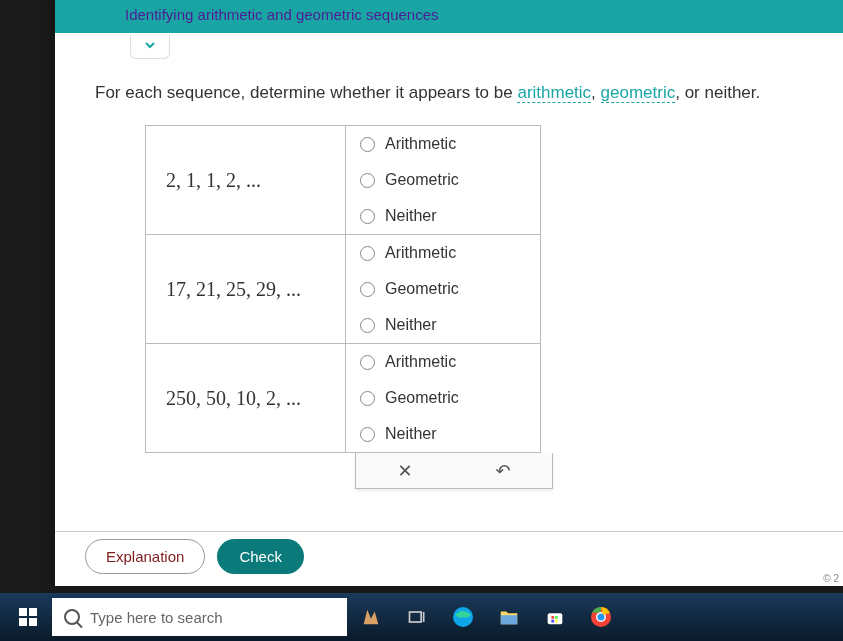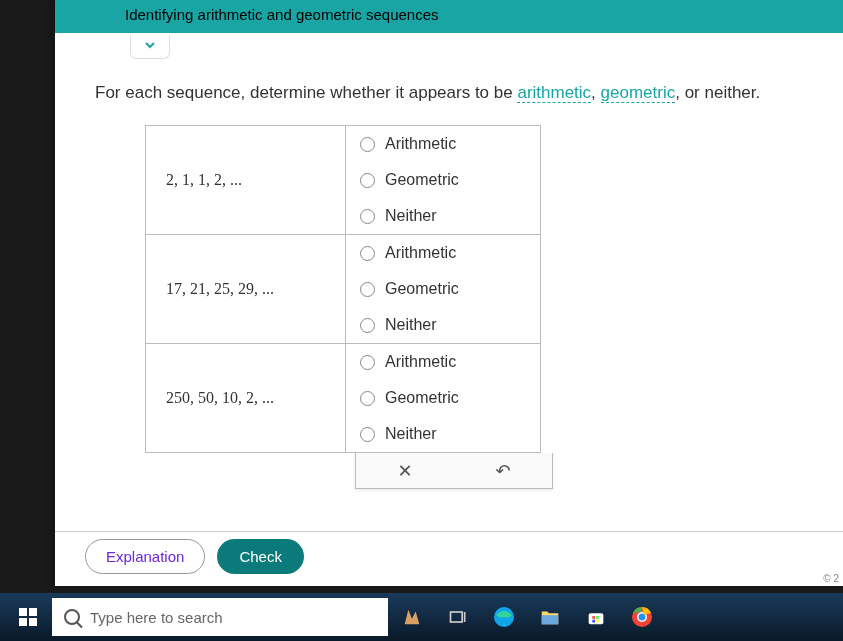--- a/index.html
+++ b/index.html
@@ -17,21 +17,21 @@
       left: 55px;
       right: 0;
       bottom: 55px;
       background: #fff;
       display: flex;
       flex-direction: column;
       box-shadow: -3px 0 8px rgba(0,0,0,0.3);
     }
     .header-bar {
       background: #1aa5a5;
-      color: #000000;
+      color: #4c1d95;
       padding: 6px 20px 10px 70px;
       font-size: 15px;
       font-weight: 500;
       position: relative;
     }
     .expand-tab {
       position: absolute;
       left: 75px;
       top: 35px;
       width: 40px;
@@ -65,21 +65,21 @@
       margin-left: 50px;
       border: 1px solid #bbb;
     }
     .seq-table td {
       border: 1px solid #bbb;
       vertical-align: middle;
     }
     .seq-cell {
       width: 200px;
       padding: 12px 20px;
-      font-size: 16px;
+      font-size: 20px;
       color: #333;
       font-family: 'Times New Roman', serif;
     }
     .opt-cell {
       width: 195px;
       padding: 0;
     }
     .opt-row {
       padding: 9px 14px;
       display: flex;
@@ -119,21 +119,21 @@
       position: absolute;
       left: 30px;
       bottom: 12px;
       display: flex;
       gap: 12px;
       align-items: center;
     }
     .btn-outline {
       border: 1.5px solid #999;
       background: #fff;
-      color: #6d28d9;
+      color: #7f1d1d;
       padding: 8px 20px;
       border-radius: 22px;
       font-size: 15px;
       cursor: pointer;
     }
     .btn-solid {
       border: none;
       background: #0a7a7a;
       color: #fff;
       padding: 9px 22px;
@@ -165,21 +165,21 @@
       height: 40px;
       display: flex;
       align-items: center;
       justify-content: center;
       font-size: 18px;
       color: #fff;
     }
     .tb-search {
       background: #fff;
       height: 38px;
-      width: 336px;
+      width: 295px;
       display: flex;
       align-items: center;
       padding: 0 12px;
       gap: 10px;
       color: #666;
       font-size: 15px;
     }
     .tb-icon {
       width: 44px;
       height: 40px;

